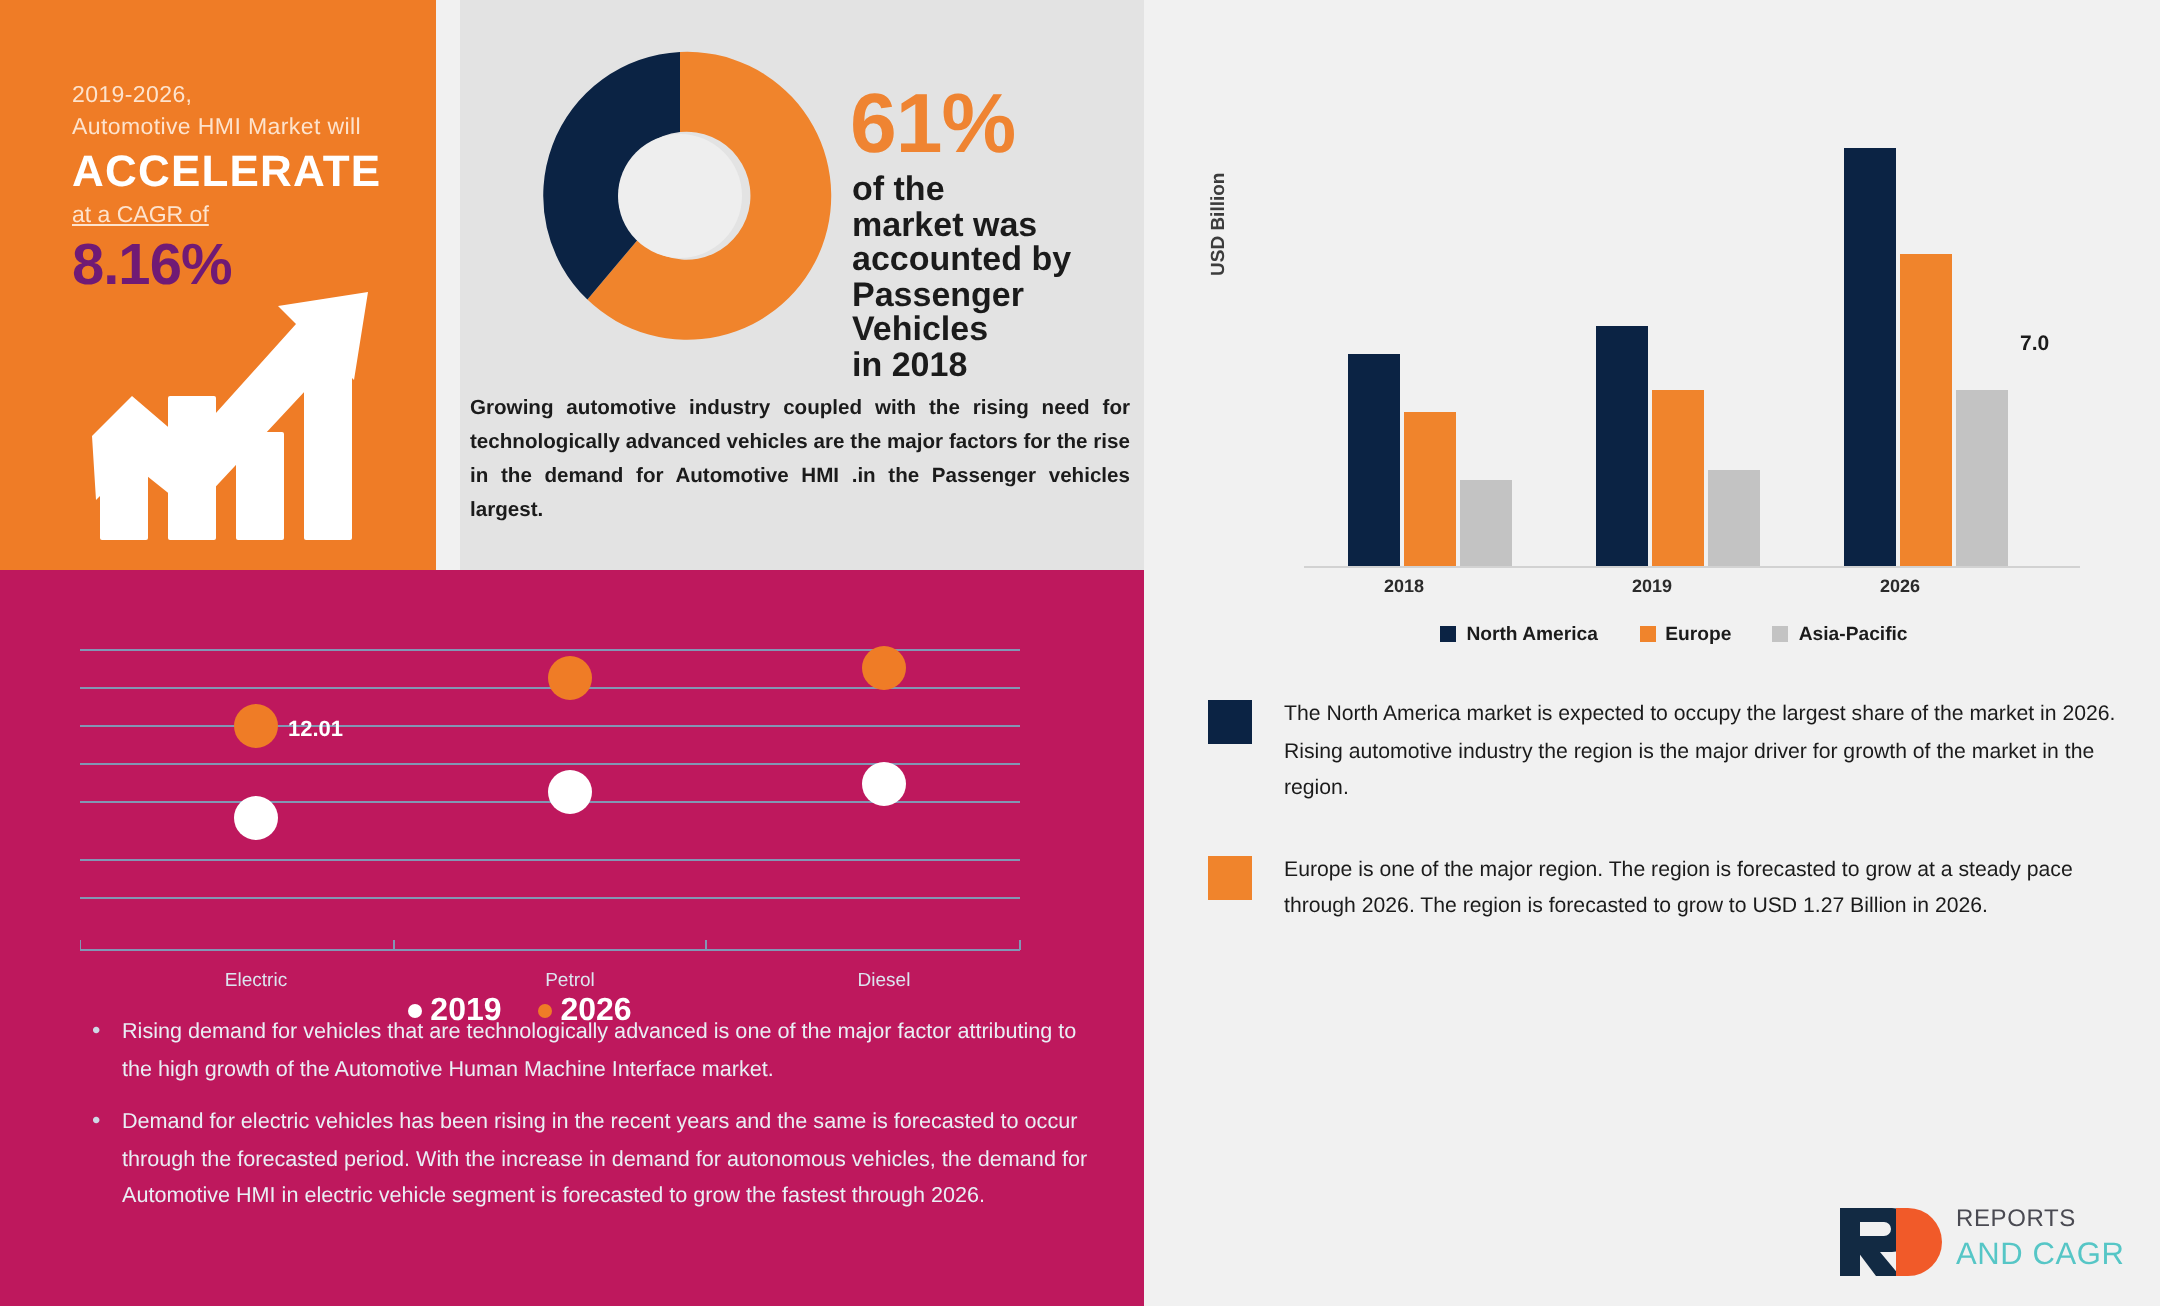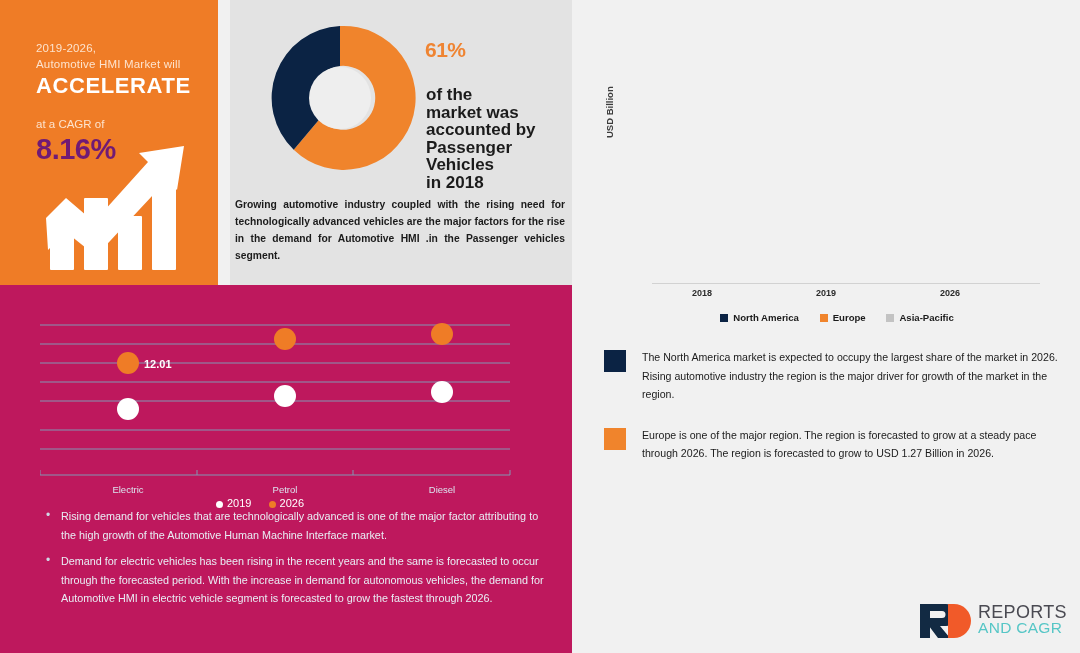--- a/index.html
+++ b/index.html
@@ -18,54 +18,54 @@
     background:#ef7c26;
     color:#fff;
   }
   .po-text { position:absolute; left:36px; top:40px; width:185px; }
   .po-l1 { font-size:11.5px; line-height:16px; color:#fde3cd; letter-spacing:.2px; }
   .po-l2 { font-size:11.5px; line-height:16px; color:#fde3cd; letter-spacing:.2px; }
   .po-acc {
     font-size:22px; font-weight:bold; letter-spacing:.6px;
     line-height:26px; margin-top:1px; color:#ffffff;
   }
-  .po-l4 { font-size:11.5px; line-height:17px; color:#fde3cd; margin-top:17px; }
+  .po-l4 { font-size:11.5px; line-height:17px; color:#fde3cd; margin-top:1px;text-decoration:underline; }
   .po-num {
     font-size:29px; font-weight:bold; line-height:32px;
     margin-top:0; color:#701a75; letter-spacing:-.5px;
   }
   .growth-icon { position:absolute; left:36px; top:110px; width:170px; height:165px; }
 
   .panel-donut {
     position:absolute; left:230px; top:0; width:342px; height:285px;
     background:#e3e3e3;
   }
   .donut-wrap { position:absolute; left:30px; top:18px; width:160px; height:160px; }
   .donut-pct {
     position:absolute; left:195px; top:38px;
-    font-size:21px; font-weight:bold; color:#ef8432; letter-spacing:-.5px;
+    font-size:42px; font-weight:bold; color:#ef8432; letter-spacing:-.5px;
   }
   .donut-sub {
     position:absolute; left:196px; top:86px; width:140px;
     font-size:17px; font-weight:bold; color:#1b1b1b; line-height:17.5px;
   }
   .donut-para {
     position:absolute; left:5px; top:196px; width:330px;
     font-size:10.3px; color:#1b1b1b; line-height:17px;
     text-align:justify; font-weight:bold;
   }
 
   .panel-navy {
     position:absolute; left:0; top:285px; width:572px; height:368px;
     background:#be185d;
   }
   .dot-chart { position:absolute; left:40px; top:28px; width:480px; height:190px; }
   .dot-legend {
     position:absolute; left:0; top:212px; width:520px;
-    text-align:center; font-size:11px; color:#ffffff; font-weight:normal;
+    text-align:center; font-size:16px; color:#ffffff; font-weight:bold;
   }
   .dot-legend .lg { display:inline-block; margin:0 7px; }
   .dot-legend .sw {
     display:inline-block; width:7px; height:7px; border-radius:50%;
     margin-right:4px; vertical-align:middle;
   }
   .navy-bullets {
     position:absolute; left:44px; top:222px; width:512px;
     color:#e9eef5; font-size:10.8px; line-height:18.5px;
   }
@@ -111,21 +111,21 @@
   .desc-list { position:absolute; left:32px; top:348px; width:460px; }
   .desc-row { display:flex; margin-bottom:22px; }
   .desc-sw {
     width:22px; height:22px; flex:0 0 22px; margin-right:16px; margin-top:2px;
   }
   .desc-txt { font-size:10.6px; line-height:18.5px; color:#1b1b1b; flex:1; }
 
   .logo { position:absolute; left:918px; top:602px; width:150px; height:40px; }
   .logo-rep {
     position:absolute; left:60px; top:0px;
-    font-size:18px; color:#4a4a52; letter-spacing:.3px; font-weight:normal;
+    font-size:12px; color:#4a4a52; letter-spacing:.3px; font-weight:normal;
   }
   .logo-and {
     position:absolute; left:60px; top:17px;
     font-size:15.5px; color:#56c6c6; letter-spacing:.3px; font-weight:normal;
   }
 </style>
 </head>
 <body>
 
 <div class="canvas">
@@ -158,21 +158,21 @@
         <path d="M33.7 131.8 A72 72 0 0 1 80 8 L80 48 A32 32 0 0 0 59.4 101.2 Z" fill="#0b2344"></path>
         <circle cx="80" cy="80" r="31" fill="#eeeeee"></circle>
       </svg>
     </div>
     <div class="donut-pct">61%</div>
     <div class="donut-sub" style="white-space:pre-line;">of the
 market was
 accounted by
 Passenger Vehicles
 in 2018</div>
-    <div class="donut-para">Growing automotive industry coupled with the rising need for technologically advanced vehicles are the major factors for the rise in the demand for Automotive HMI .in the Passenger vehicles segment.</div>
+    <div class="donut-para">Growing automotive industry coupled with the rising need for technologically advanced vehicles are the major factors for the rise in the demand for Automotive HMI .in the Passenger vehicles largest.</div>
   </div>
 
   <div class="panel-navy">
 
     <div class="dot-chart">
       <svg viewBox="0 0 480 190" width="480" height="190">
         <g stroke="#8296b4" stroke-width="1">
           <line x1="0" y1="12" x2="470" y2="12"></line>
           <line x1="0" y1="31" x2="470" y2="31"></line>
           <line x1="0" y1="50" x2="470" y2="50"></line>
@@ -217,20 +217,36 @@
       <li>Demand for electric vehicles has been rising in the recent years and the same is forecasted to occur through the forecasted period. With the increase in demand for autonomous vehicles, the demand for Automotive HMI in electric vehicle segment is forecasted to grow the fastest through 2026.</li>
     </ul>
   </div>
 
   <div class="panel-right">
 
     <div class="bar-chart-area">
       <div class="ylabel">USD Billion</div>
       <div class="baseline"></div>
 
+      <div class="plot">
+
+        <div class="bar" style="left:14px; width:26px; height:106px; background:#0b2344;"></div>
+        <div class="bar" style="left:42px; width:26px; height:77px; background:#f0842c;"></div>
+        <div class="bar" style="left:70px; width:26px; height:43px; background:#c3c3c3;"></div>
+
+        <div class="bar" style="left:138px; width:26px; height:120px; background:#0b2344;"></div>
+        <div class="bar" style="left:166px; width:26px; height:88px; background:#f0842c;"></div>
+        <div class="bar" style="left:194px; width:26px; height:48px; background:#c3c3c3;"></div>
+
+        <div class="bar" style="left:262px; width:26px; height:209px; background:#0b2344;"></div>
+        <div class="bar" style="left:290px; width:26px; height:156px; background:#f0842c;"></div>
+        <div class="bar" style="left:318px; width:26px; height:88px; background:#c3c3c3;"></div>
+
+        <div class="bar-label" style="left:350px; top:128px;">7.0</div>
+      </div>
 
       <div class="xtick" style="left:55px;">2018</div>
       <div class="xtick" style="left:179px;">2019</div>
       <div class="xtick" style="left:303px;">2026</div>
 
       <div class="bar-legend">
         <span class="lg">
           <span class="sw" style="background:#0b2344"></span><span>North America</span>
         </span>
         <span class="lg">

